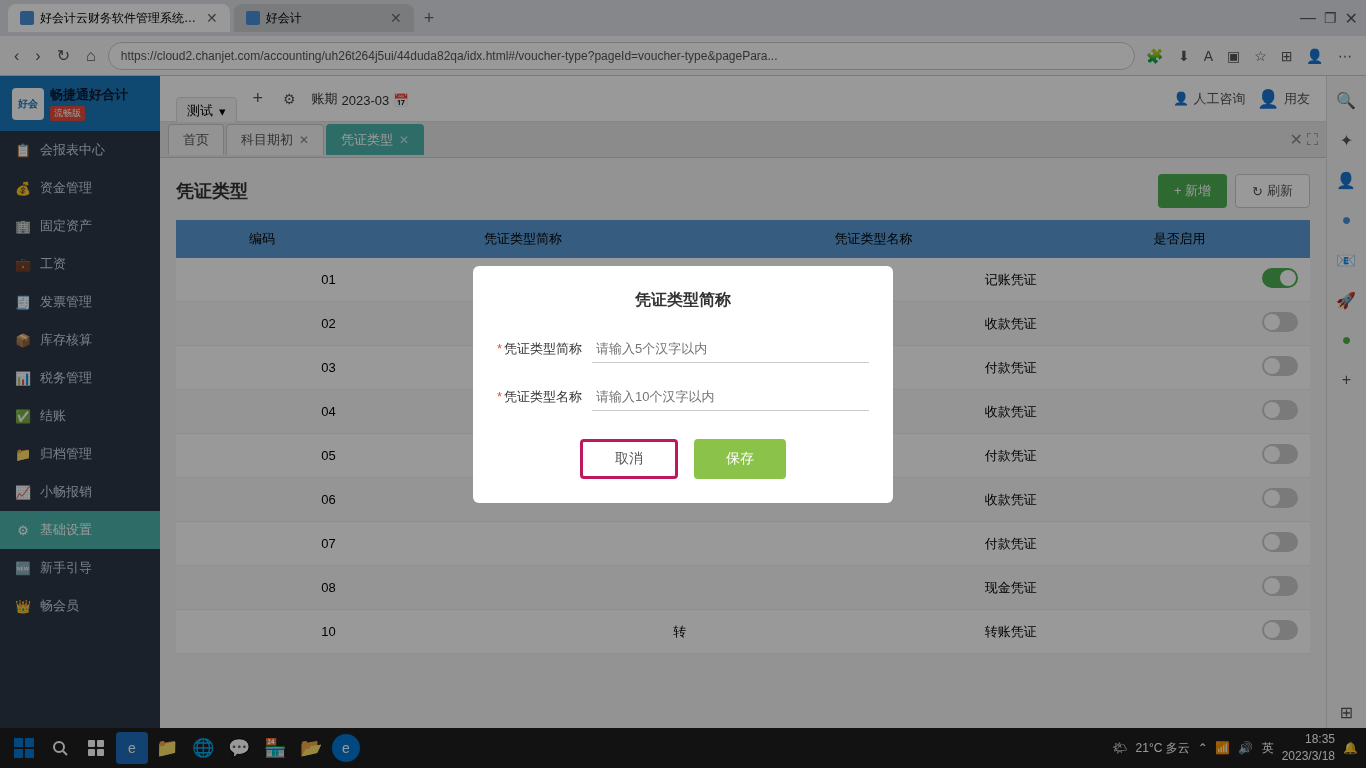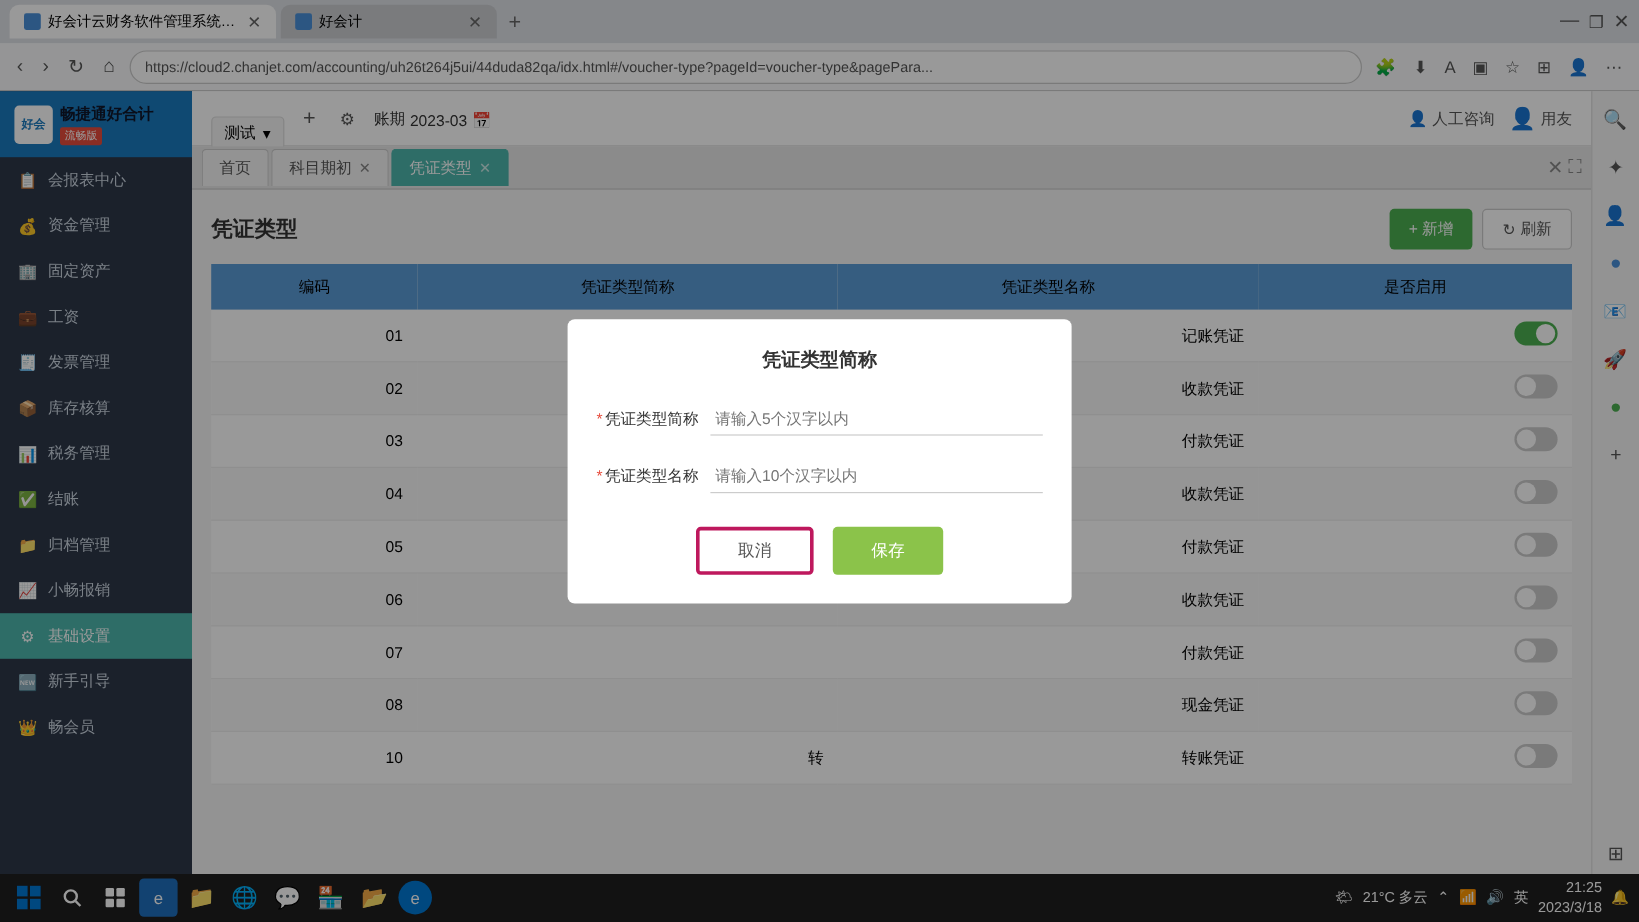--- a/index.html
+++ b/index.html
@@ -436,18 +436,18 @@
     <span style="color:#fff;font-size:14px;">e</span>
   </div>
   <div class="taskbar-right">
     <span>🌤</span>
     <span>21°C 多云</span>
     <span>⌃</span>
     <span>📶</span>
     <span>🔊</span>
     <span>英</span>
     <div class="taskbar-clock">
-      <div>21:25</div>
+      <div>18:35</div>
       <div>2023/3/18</div>
     </div>
     <span>🔔</span>
   </div>
 </div>
 
 </body></html>

